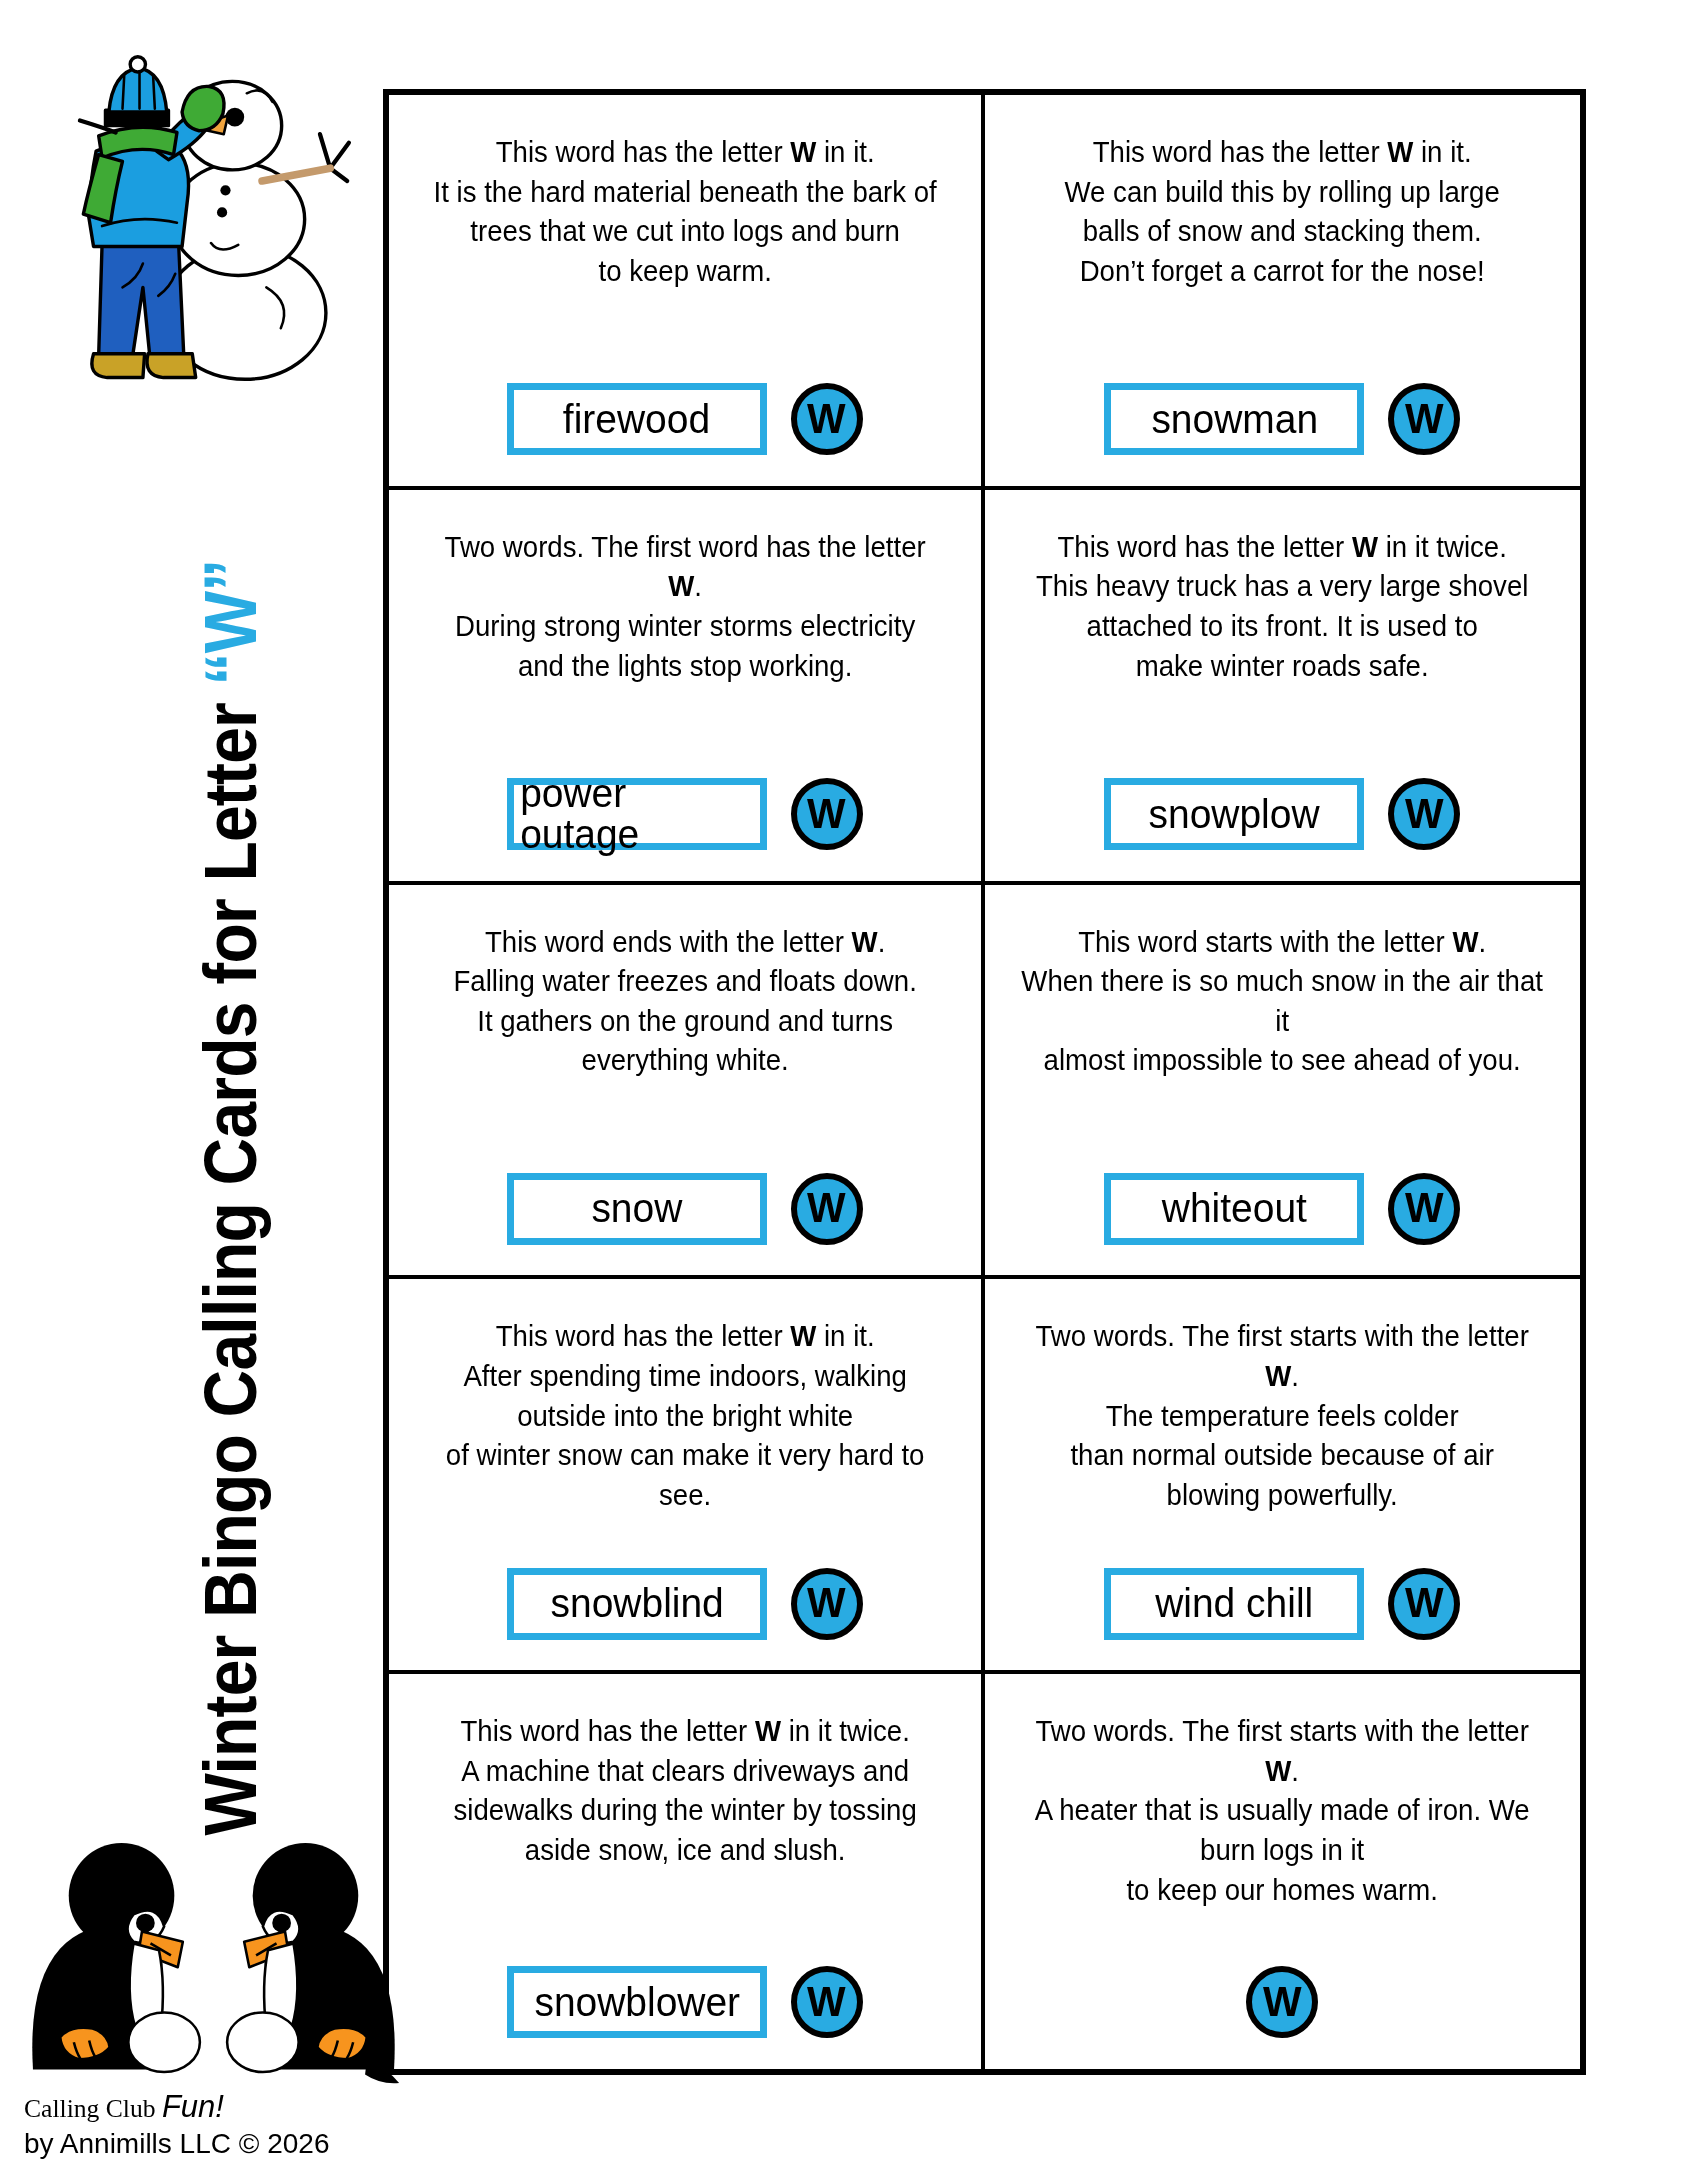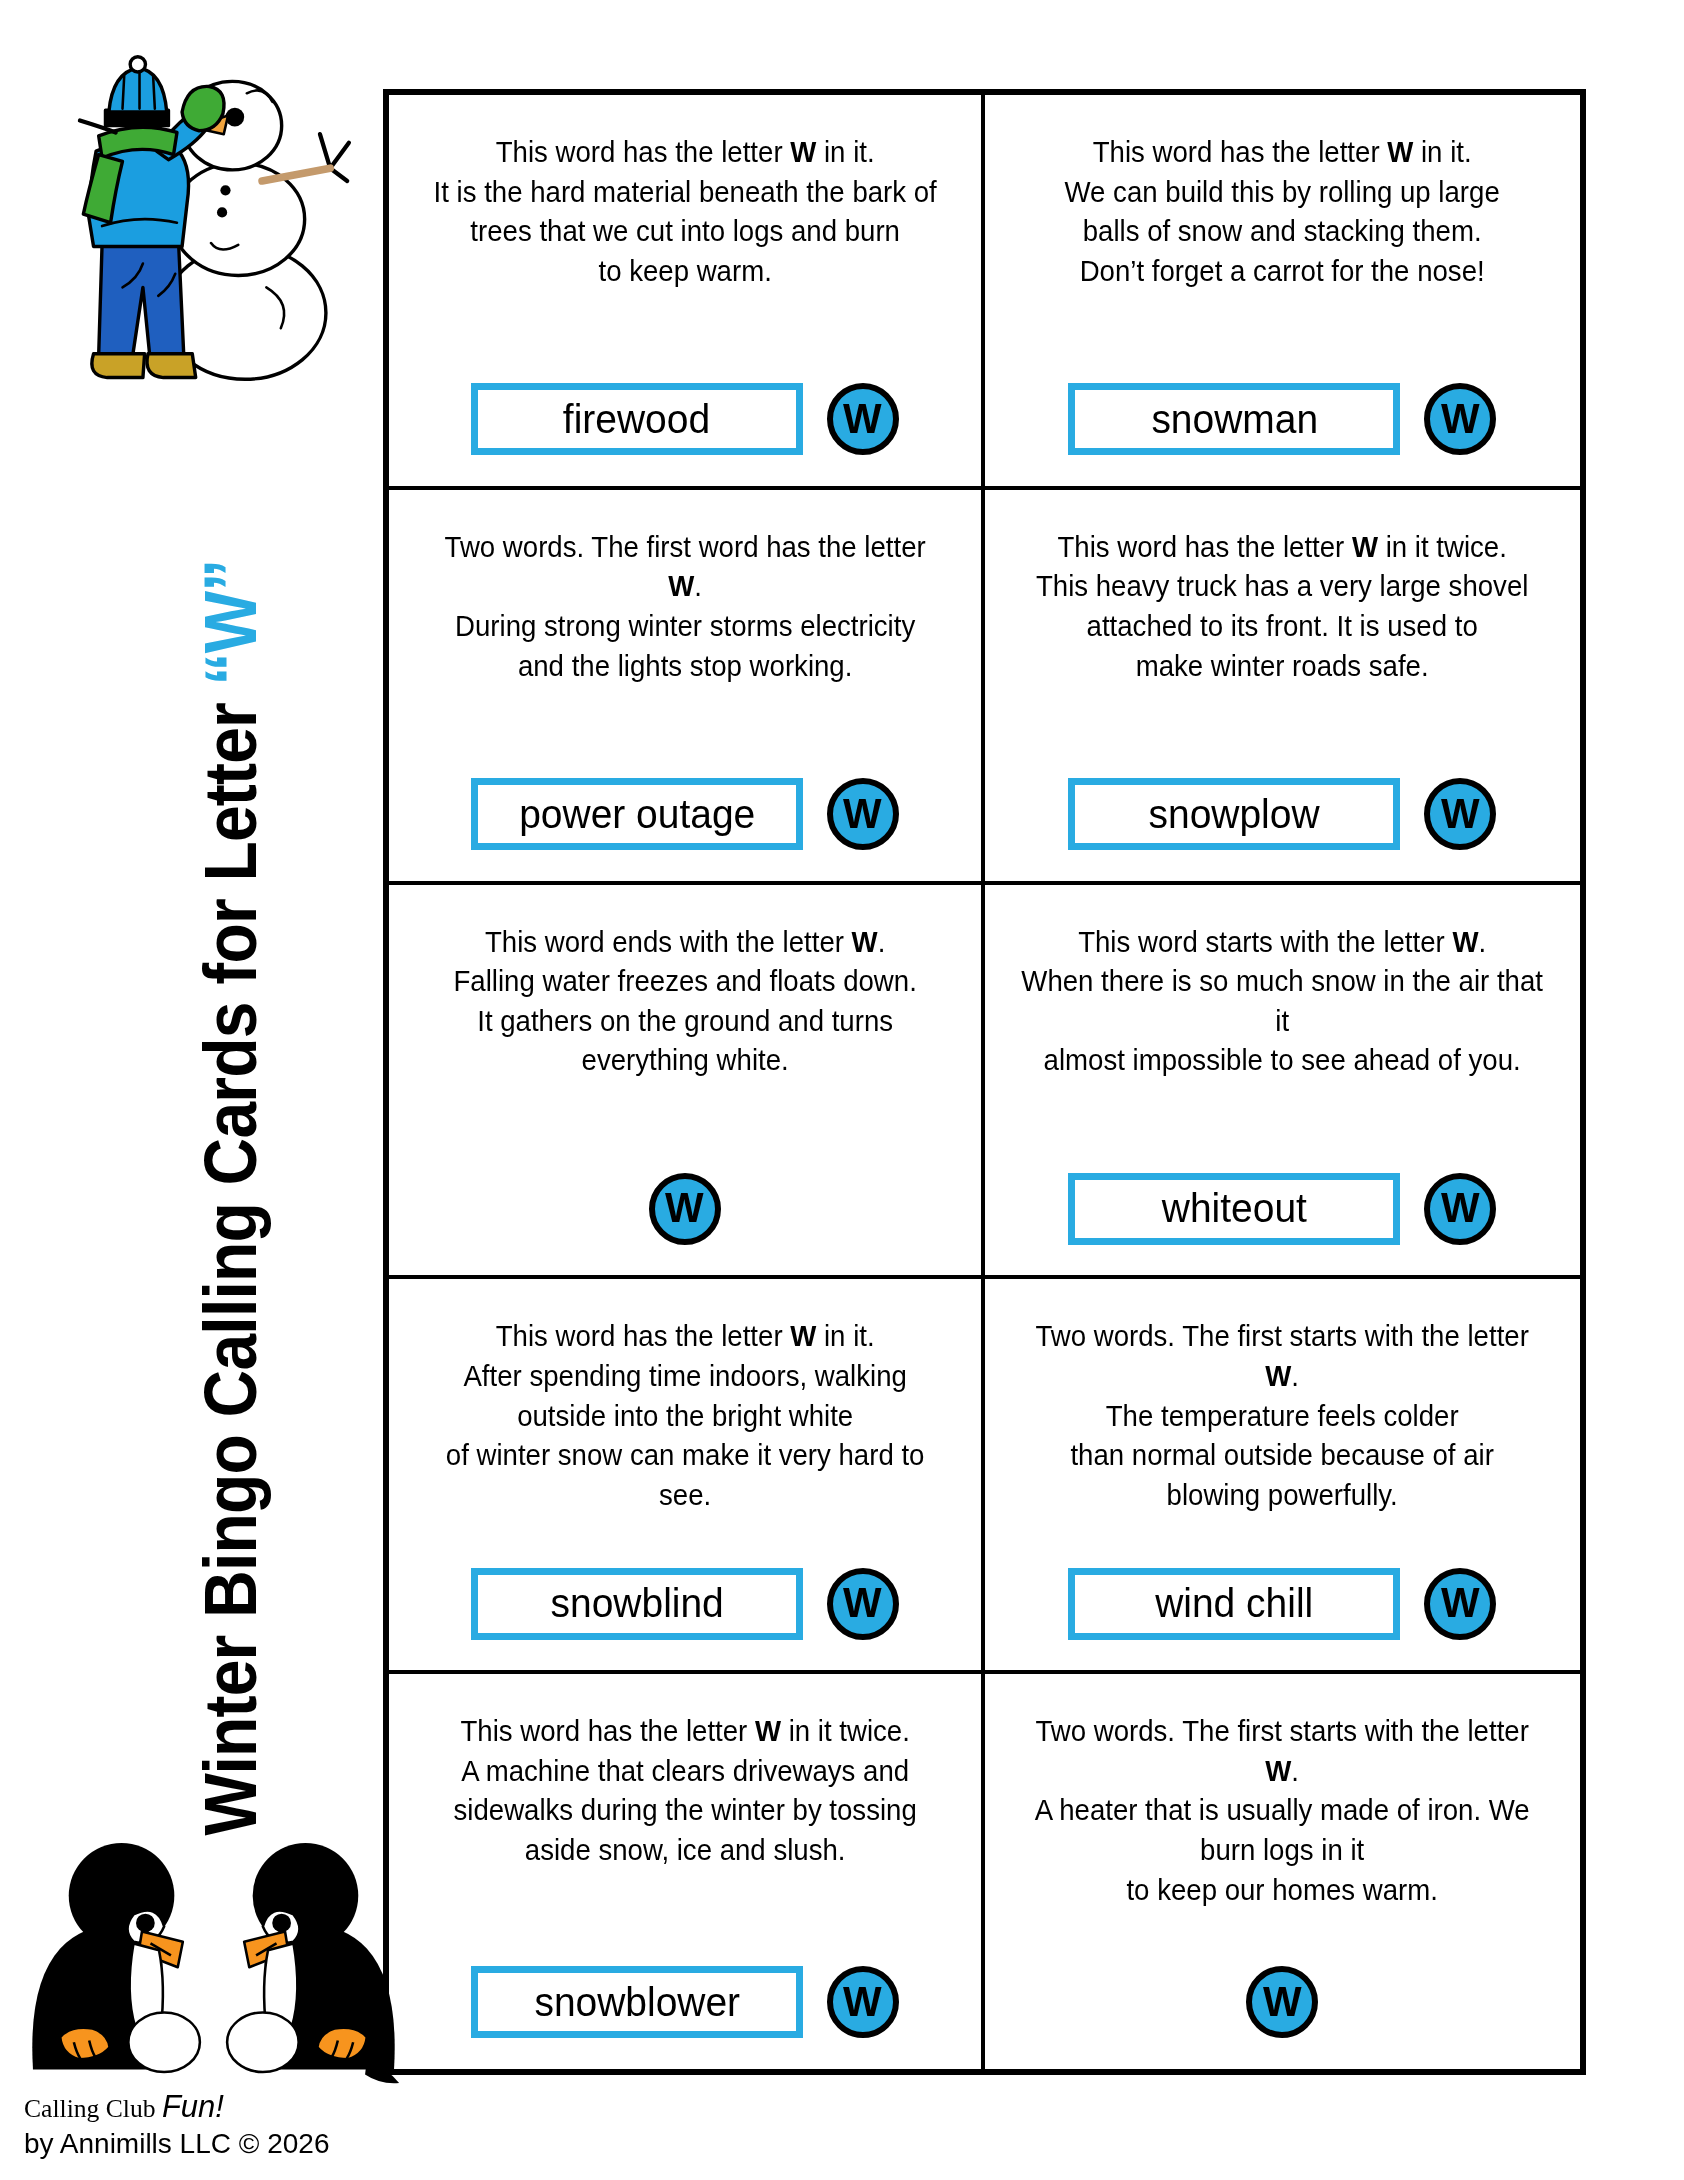--- a/index.html
+++ b/index.html
@@ -131,21 +131,21 @@
     left: 0; right: 0;
     bottom: 25.6px;
     height: 82px;
     display: flex;
     align-items: center;
     justify-content: center;
     gap: 24px;
   }
 
   .answer-box {
-    width: 332px;
+    width: 260px;
     height: 72px;
     box-sizing: border-box;
     border: 7.7px solid #29abe2;
     background: #ffffff;
     display: flex;
     align-items: center;
     justify-content: center;
   }
   .answer-text {
     font-family: "Liberation Sans", sans-serif;
@@ -335,20 +335,23 @@
           <span>W</span>
         </div>
       </div>
     </div>
     <div class="card">
       <div class="clue">This word ends with the letter <b>W</b>.
 Falling water freezes and floats down.
 It gathers on the ground and turns
 everything white.</div>
       <div class="answer-row">
+        <div class="answer-box">
+          <span class="answer-text">snow</span>
+        </div>
         <div class="w-token">
           <span>W</span>
         </div>
       </div>
     </div>
     <div class="card col-right">
       <div class="clue">This word starts with the letter <b>W</b>.
 When there is so much snow in the air that it
 almost impossible to see ahead of you.</div>
       <div class="answer-row">

